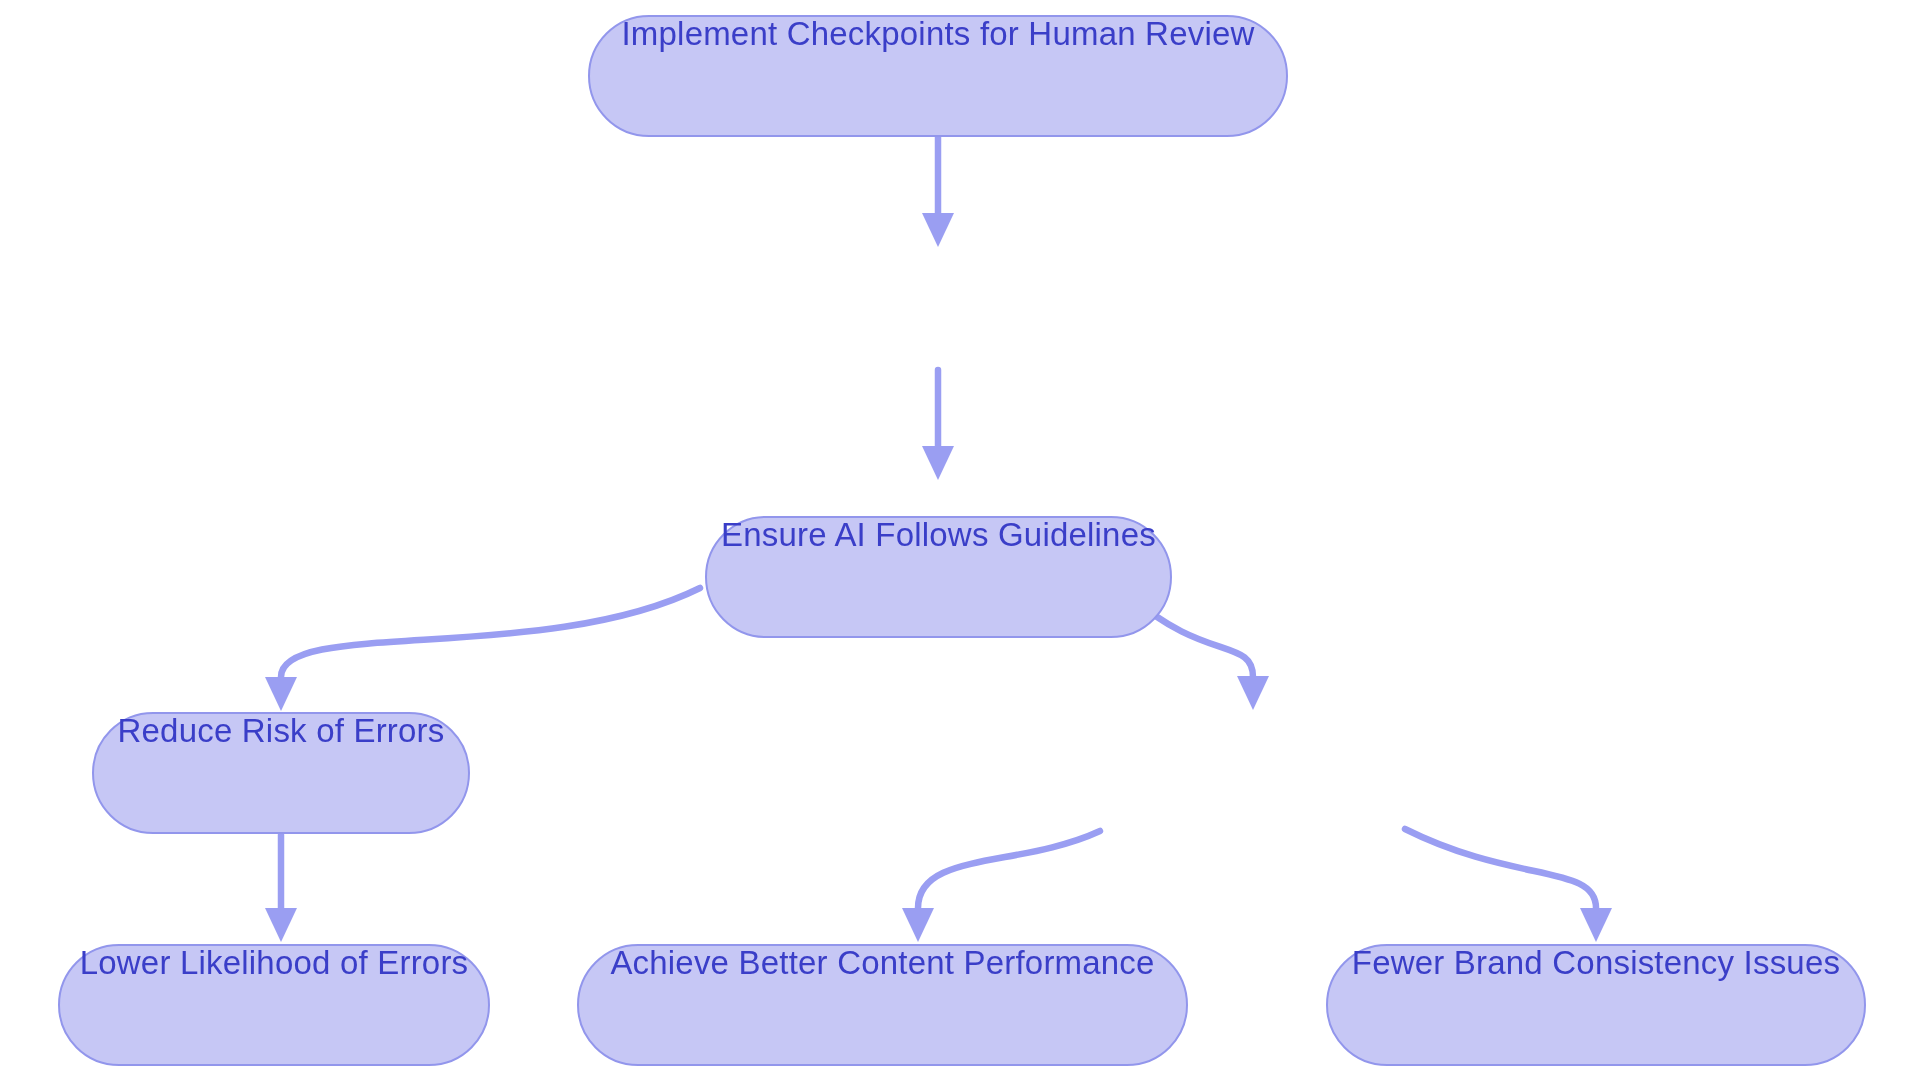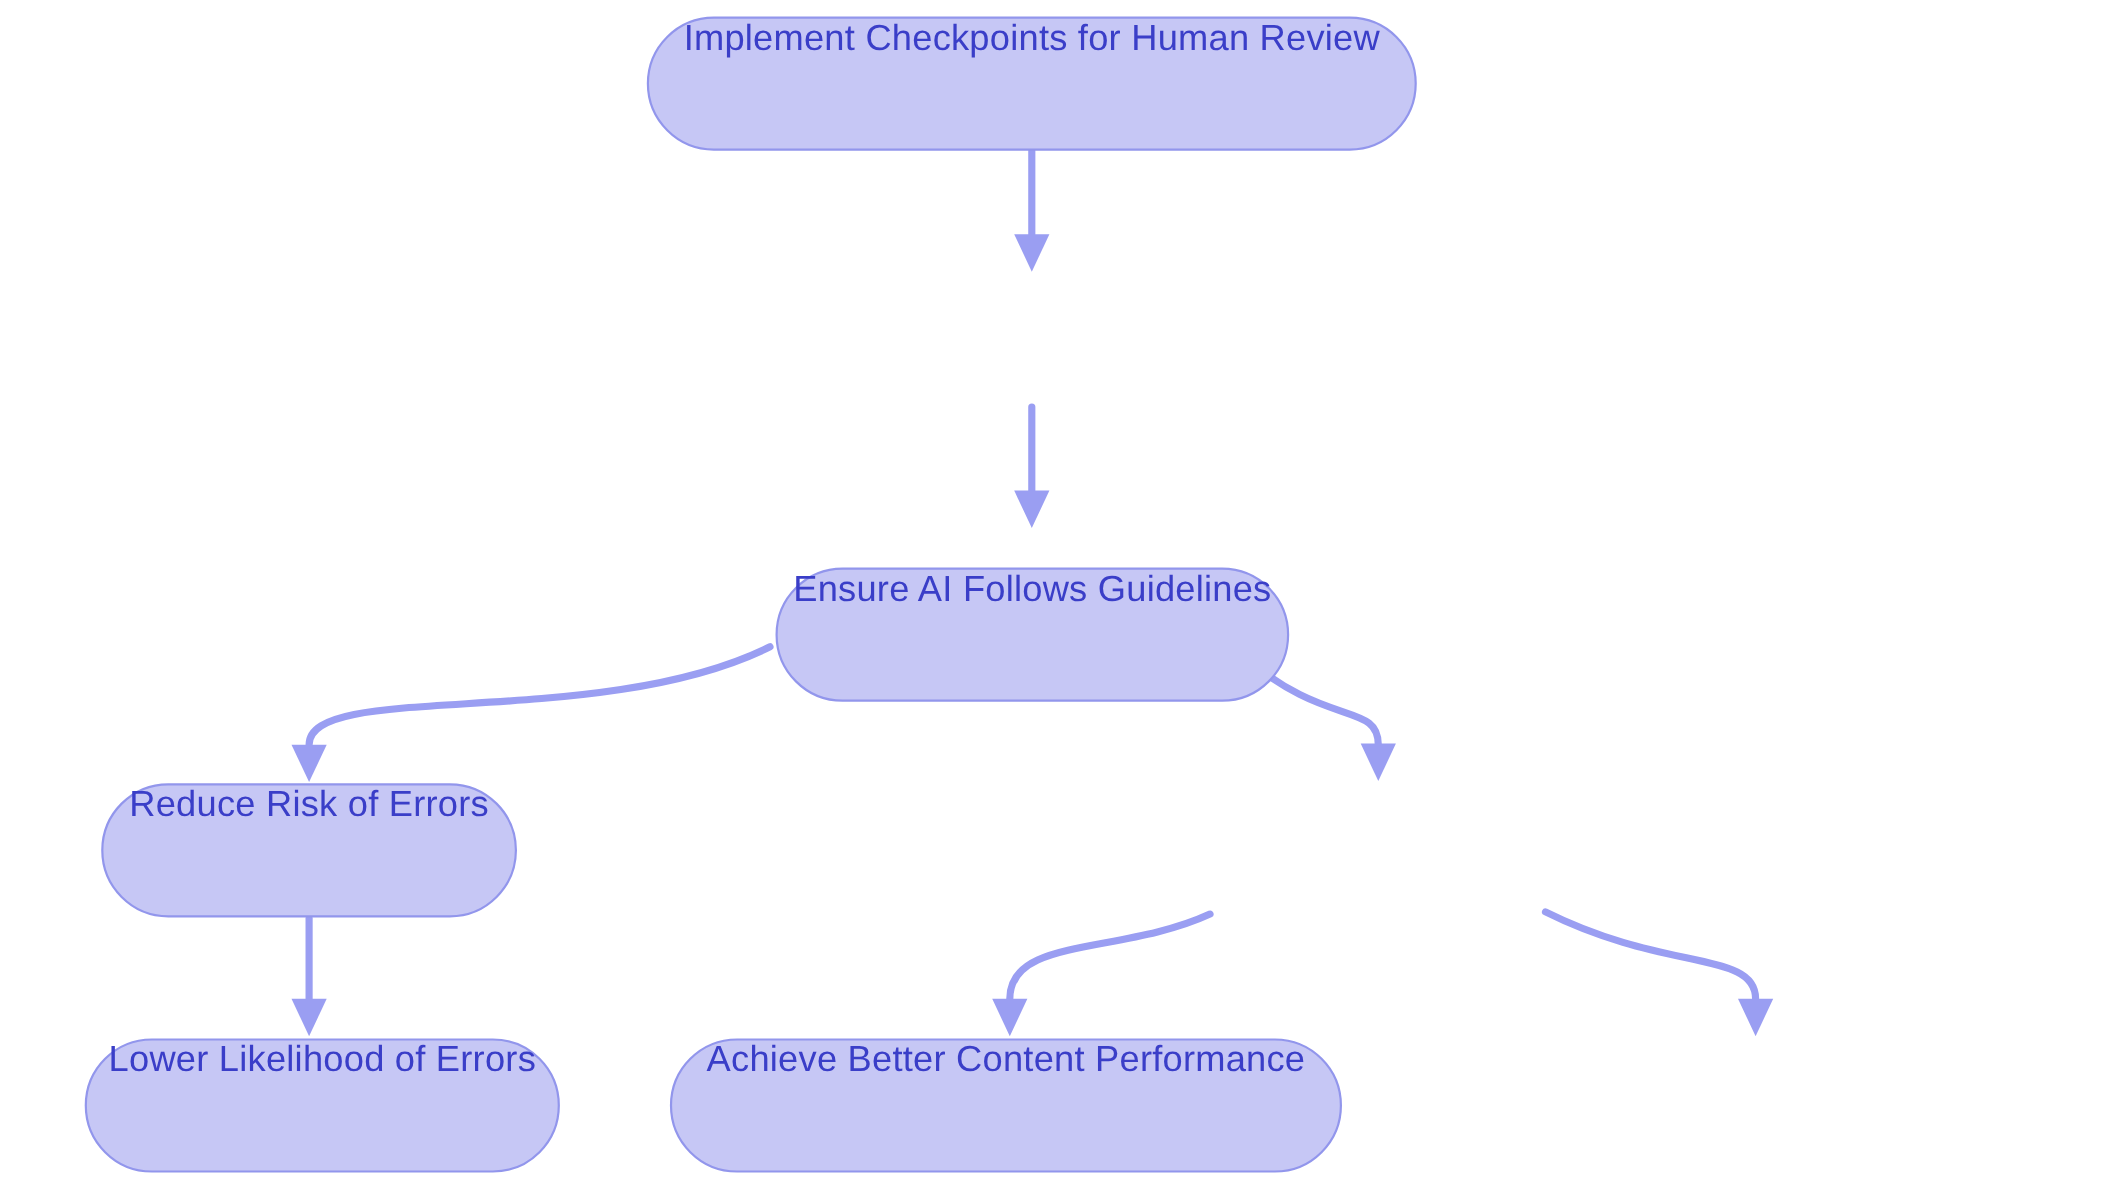--- a/index.html
+++ b/index.html
@@ -50,22 +50,22 @@
     line-height: 1;
     white-space: nowrap;
     letter-spacing: 0.2px;
   }
   
   .n-implement  { left: 588px;  top: 15px;  width: 700px; }
   .n-operators  { left: 558px;  top: 248px; width: 760px; }
   .n-ensure     { left: 705px;  top: 481px; width: 467px; margin-top: 35px; }
   .n-reduce     { left: 92px;   top: 712px; width: 378px; }
   .n-foster     { left: 1060px; top: 712px; width: 387px; }
-  .n-lower      { left: 77px;   top: 944px; width: 432px; }
-  .n-achieve    { left: 609px;  top: 944px; width: 611px; }
+  .n-lower      { left: 58px;   top: 944px; width: 432px; }
+  .n-achieve    { left: 577px;  top: 944px; width: 611px; }
   .n-fewer      { left: 1326px; top: 944px; width: 540px; }
 </style>
 </head>
 <body>
 
 <div class="canvas">
 
   <svg class="edges" viewBox="0 0 1920 1083" xmlns="http://www.w3.org/2000/svg">
     <g>
       <path class="link" d="M 938 137 L 938 214"></path>
@@ -112,14 +112,17 @@
 
 
   <div class="node n-lower">
     <span class="label">Lower Likelihood of Errors</span>
   </div>
 
   <div class="node n-achieve">
     <span class="label">Achieve Better Content Performance</span>
   </div>
 
+  <div class="node n-fewer">
+    <span class="label">Fewer Brand Consistency Issues</span>
+  </div>
 
 </div>
 
 </body></html>

